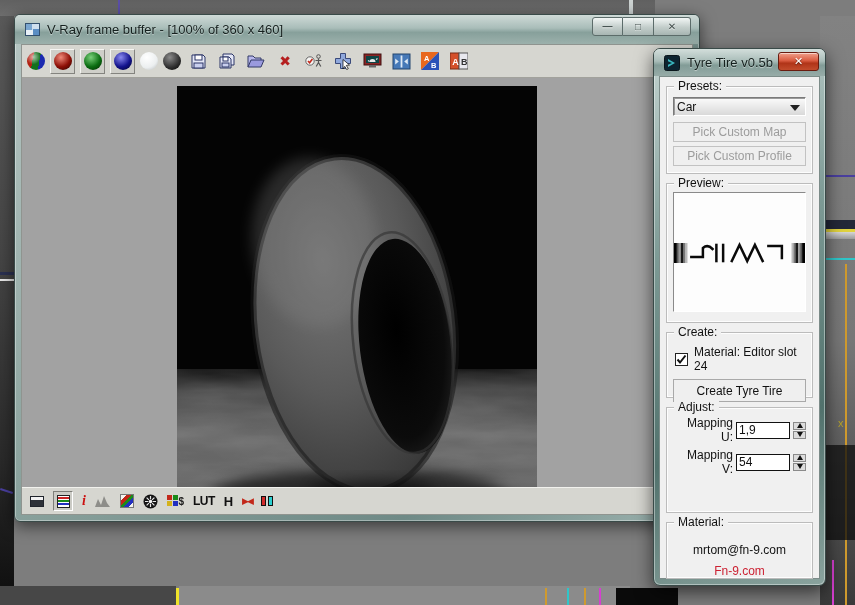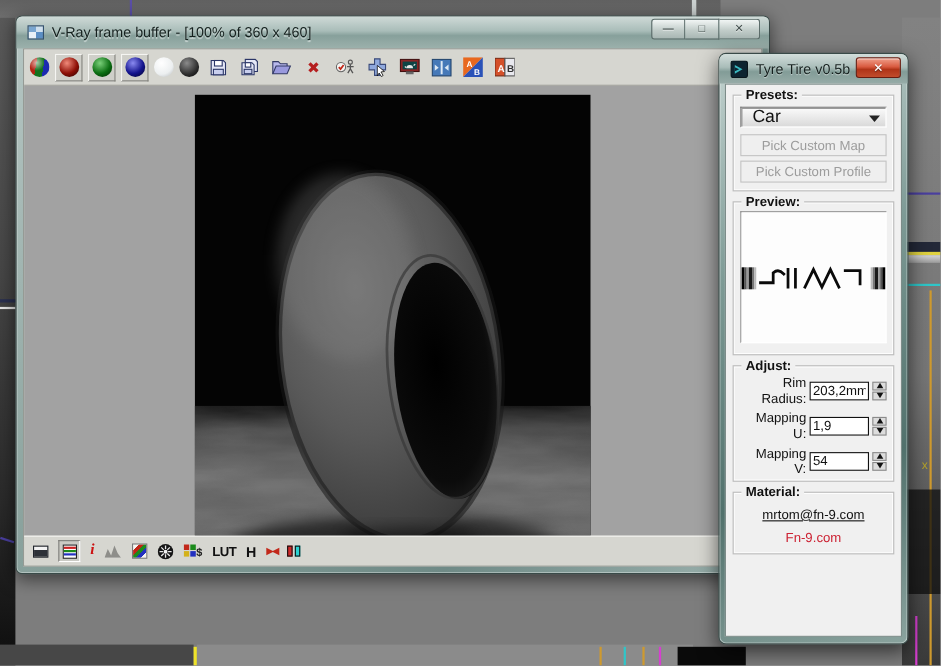--- a/index.html
+++ b/index.html
@@ -150,34 +150,34 @@
   .group {
     position:relative;
     border:1px solid #bcbcbc;
     box-shadow:inset 0 0 0 1px #fdfdfd;
     margin:0 1px 9px 1px;
     padding:10px 6px 0 6px;
   }
   .group-label {
     position:absolute; top:-8px; left:7px;
     background:#f0f0f0; padding:0 4px;
-    font-size:12px; color:#111;font-weight:bold;
+    font-size:12px; color:#111;
   }
   .g-presets { height:88px; }
   .g-preview { height:140px; padding-top:8px; }
   .g-create { height:66px; }
   .g-adjust { height:106px; padding-top:8px; }
   .g-contact { height:57px; }
 
   .combo {
     height:19px; display:flex; align-items:center; position:relative;
     border:1px solid #7a7a7a; border-bottom-color:#fff; border-right-color:#fff;
     box-shadow:inset 1px 1px 0 #9a9a9a;
     background:linear-gradient(#fbfbfb,#d9d9d9);
-    font-size:16px; color:#111; padding-left:10px;
+    font-size:12px; color:#111; padding-left:3px;
     margin-bottom:6px;
   }
   .combo .arrow {
     position:absolute; right:5px; top:7px;
     width:0; height:0; border-left:5px solid transparent;
     border-right:5px solid transparent; border-top:6px solid #222;
   }
   .btn {
     width:100%; height:20px; display:block;
     border:1px solid #a9a9a9; background:#efefef;
@@ -203,21 +203,21 @@
     border:1px solid #111; background:#fff;
     font-family:inherit; font-size:12px; color:#111; padding:0 2px;
   }
   .spinner { width:13px; height:17px; display:flex; flex-direction:column; gap:1px; flex:0 0 auto; }
   .spin-btn {
     flex:1; background:#dcdcdc; border:1px solid #8a8a8a;
     display:flex; align-items:center; justify-content:center;
   }
   .tri-up { width:0; height:0; border-left:3px solid transparent; border-right:3px solid transparent; border-bottom:5px solid #111; }
   .tri-dn { width:0; height:0; border-left:3px solid transparent; border-right:3px solid transparent; border-top:5px solid #111; }
-  .contact-email { font-size:12px; color:#111; text-align:center; margin-top:3px;text-decoration:underline; }
+  .contact-email { font-size:12px; color:#111; text-align:center; margin-top:10px; }
   .contact-site { font-size:12px; color:#cc2233; text-align:center; margin-top:7px; }
 </style>
 </head>
 <body>
 
 <div class="vp-bg">
   <div class="vp-piece vp-top-dark"></div>
   <div class="vp-line" style="left:118px;top:0;width:2px;height:16px;background:#5b4fa8"></div>
   <div class="vp-line" style="left:629px;top:0;width:4px;height:16px;background:#cdd3d2"></div>
 
@@ -473,36 +473,36 @@
         <g stroke="#0a0a0a" stroke-width="2.6" fill="none" stroke-linecap="square">
           <path d="M18 64 h12 v-9 q5 -4 10 1"></path>
           <path d="M44 52 v16"></path>
           <path d="M51 52 v16"></path>
           <path d="M60 68 L68 52 L76 68 L84 52 L92 68"></path>
           <path d="M98 53 h14 v12"></path>
         </g>
       </svg>
     </div>
 
+    <div class="group g-create">
+      <span class="group-label">Create:</span>
+      <div class="cb-row">
+        <span class="checkbox">
+          <svg width="11" height="11" viewBox="0 0 11 11">
+            <path d="M1.5 5.5 L4 8.5 L9.5 1.5" fill="none" stroke="#111" stroke-width="2"></path>
+          </svg>
+        </span>
+        <span class="cb-label">Material: Editor slot 24</span>
+      </div>
+      <button class="btn" style="height:23px">Create Tyre Tire</button>
+    </div>
 
     <div class="group g-adjust">
       <span class="group-label">Adjust:</span>
 
-      <div class="spin-row">
-        <span class="spin-label">Rim Radius:</span>
-        <input class="spin-field" value="203,2mm" style="">
-        <span class="spinner">
-          <span class="spin-btn">
-              <i class="tri-up"></i>
-            </span>
-          <span class="spin-btn">
-              <i class="tri-dn"></i>
-            </span>
-        </span>
-      </div>
 
 
       <div class="spin-row">
         <span class="spin-label">Mapping U:</span>
         <input class="spin-field" value="1,9" style="">
         <span class="spinner">
           <span class="spin-btn">
               <i class="tri-up"></i>
             </span>
           <span class="spin-btn">

